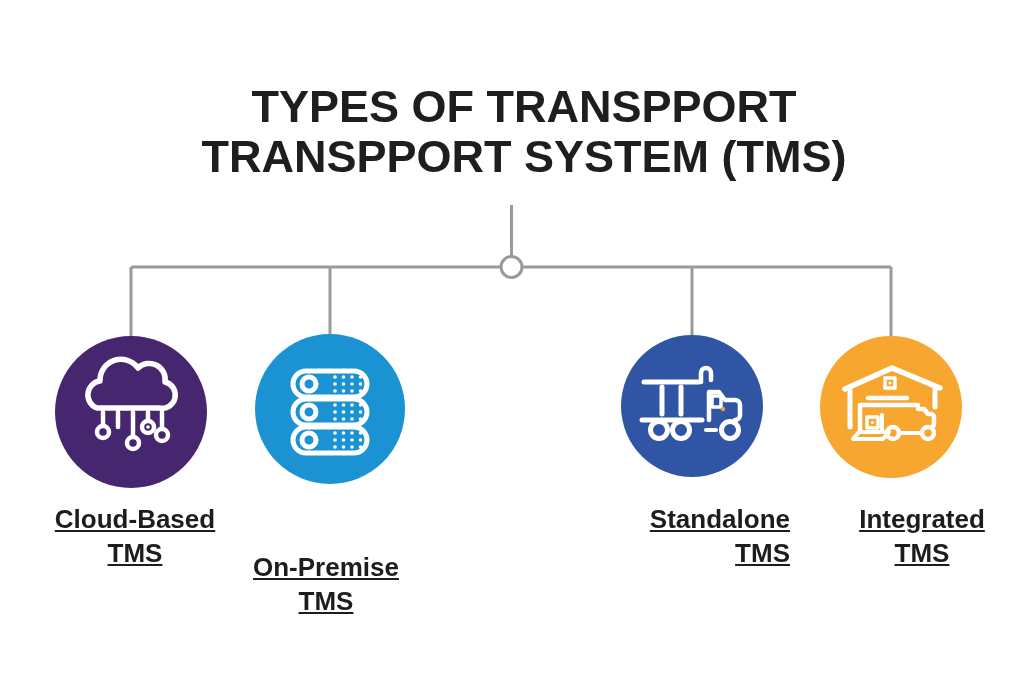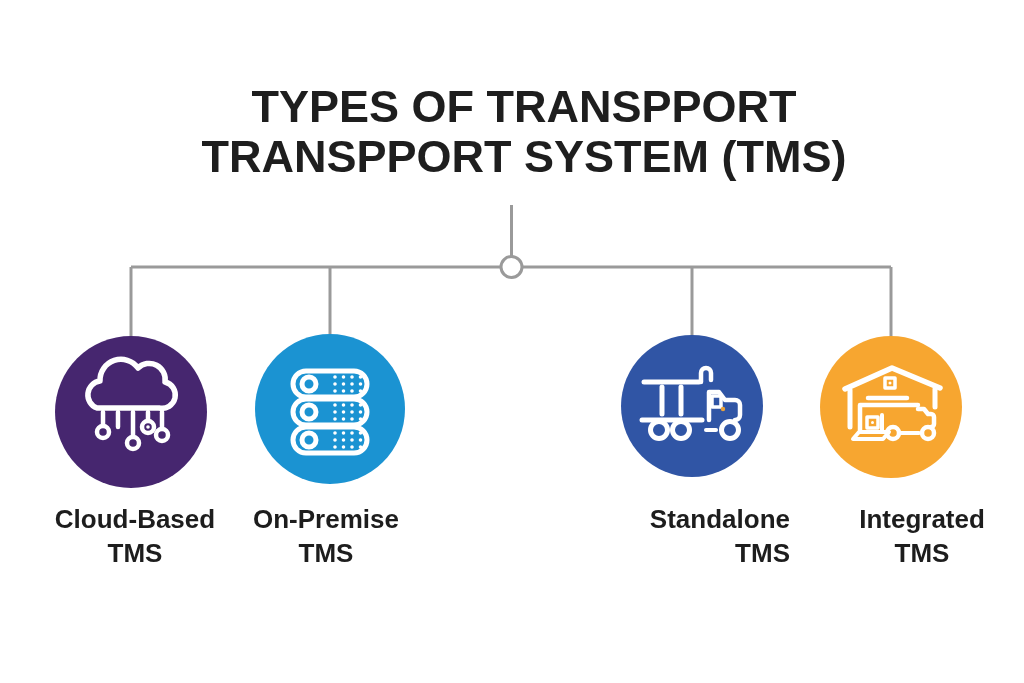--- a/index.html
+++ b/index.html
@@ -15,24 +15,25 @@
     position: absolute; top: 82px; left: 12px; width: 1024px;
     text-align: center;
     font-weight: 700; font-size: 45px; line-height: 50px;
     letter-spacing: 0px; color: #1e1e1e;
   }
   .node-label {
     position: absolute; top: 502px; width: 200px;
     text-align: center;
     font-weight: 700; font-size: 26px; line-height: 34px;
     color: #1d1d1d;
+    text-decoration: underline;
   }
   .node-label div { white-space: nowrap; }
   .lbl-1 { left: 35px; }
-  .lbl-2 { left: 226px; }
+  .lbl-2 { left: 226px; margin-top: 48px; }
   .lbl-3 { left: 590px; text-align: right; }
   .lbl-4 { left: 822px; }
 </style>
 </head>
 <body>
 
 <div class="stage">
 
   <div class="title">
     <div>TYPES OF TRANSPPORT</div>

